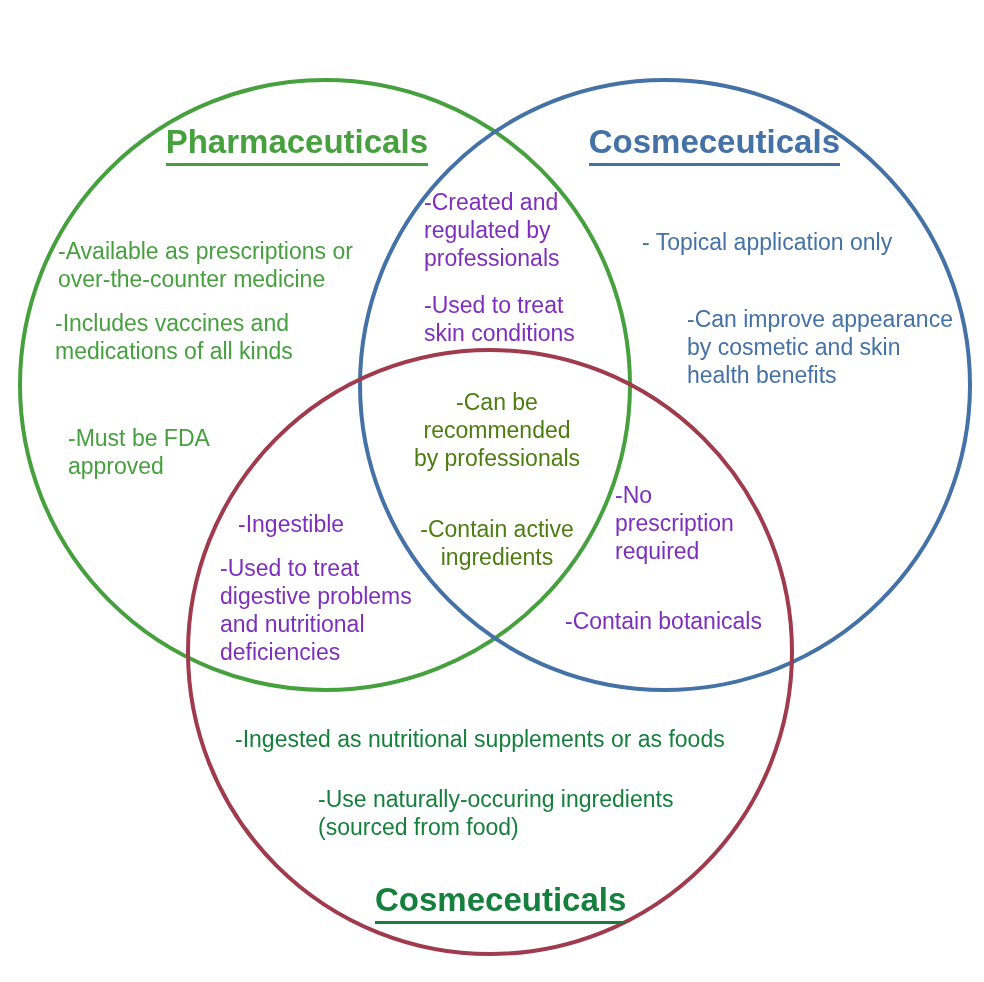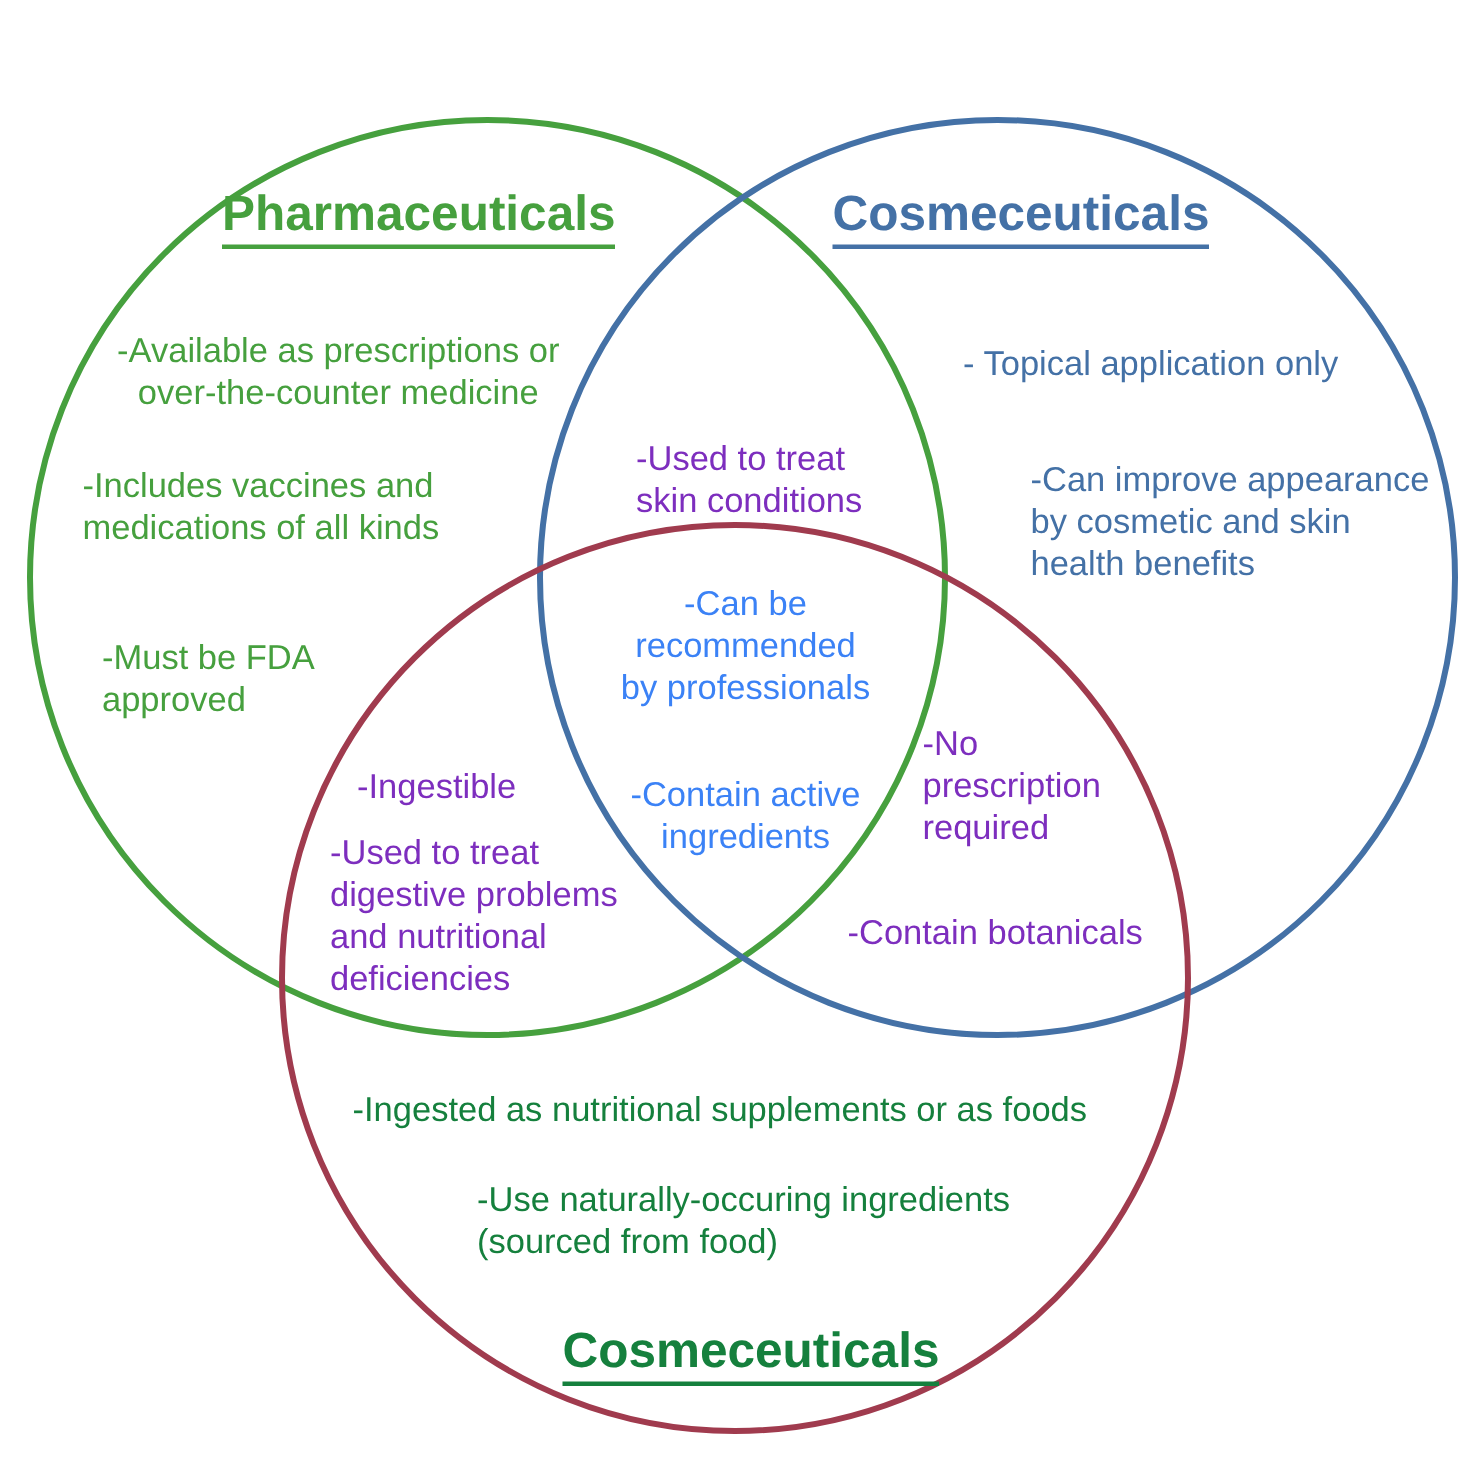--- a/index.html
+++ b/index.html
@@ -31,38 +31,38 @@
     position: absolute;
     font-size: 23px;
     line-height: 28px;
     white-space: pre-line;
   }
   .set-title {
     position: absolute;
     font-size: 33px;
     line-height: 38px;
     font-weight: bold;
-    text-align: left;
+    text-align: right;
   }
   .set-title .u {
     display: inline-block;
     padding-bottom: 2px;
     border-bottom: 3px solid currentColor;
   }
   .green  { color: #46A03E; }
   .blue   { color: #4471A6; }
   .maroon { color: #15803d; }
   .purple { color: #7D2EBE; }
-  .black  { color: #3b82f6; }
+  .black  { color: #4d7c0f; }
 
   .t-pharma { left: 148px; top: 123px; width: 280px; }
   .t-cosme  { left: 555px; top: 123px; width: 285px; }
   .t-nutra  { left: 375px; top: 881px; width: 240px; }
 
-  .g1 { left: 58px;  top: 219px; width: 335px; text-align: center; }
+  .g1 { left: 58px;  top: 237px; width: 335px; text-align: left; }
   .g2 { left: 55px;  top: 309px; width: 275px; }
   .g3 { left: 68px;  top: 424px; width: 210px; }
 
   .pc1 { left: 424px; top: 188px; width: 195px; }
   .pc2 { left: 424px; top: 291px; width: 195px; }
 
   .b1 { left: 642px; top: 228px; width: 290px; }
   .b2 { left: 662px; top: 305px; width: 285px; margin-left: 25px; }
 
   .k1 { left: 397px; top: 388px; width: 200px; text-align: center; }
@@ -105,20 +105,23 @@
 
   <div class="txt blue b1">- Topical application only</div>
   <div class="txt blue b2">-Can improve appearance
 by cosmetic and skin
 health benefits</div>
 
   <div class="txt maroon n1">-Ingested as nutritional supplements or as foods</div>
   <div class="txt maroon n2">-Use naturally-occuring ingredients
 (sourced from food)</div>
 
+  <div class="txt purple pc1">-Created and
+regulated by
+professionals</div>
   <div class="txt purple pc2">-Used to treat
 skin conditions</div>
 
   <div class="txt purple pn1">-Ingestible</div>
   <div class="txt purple pn2">-Used to treat
 digestive problems
 and nutritional
 deficiencies</div>
 
   <div class="txt purple cn1">-No

